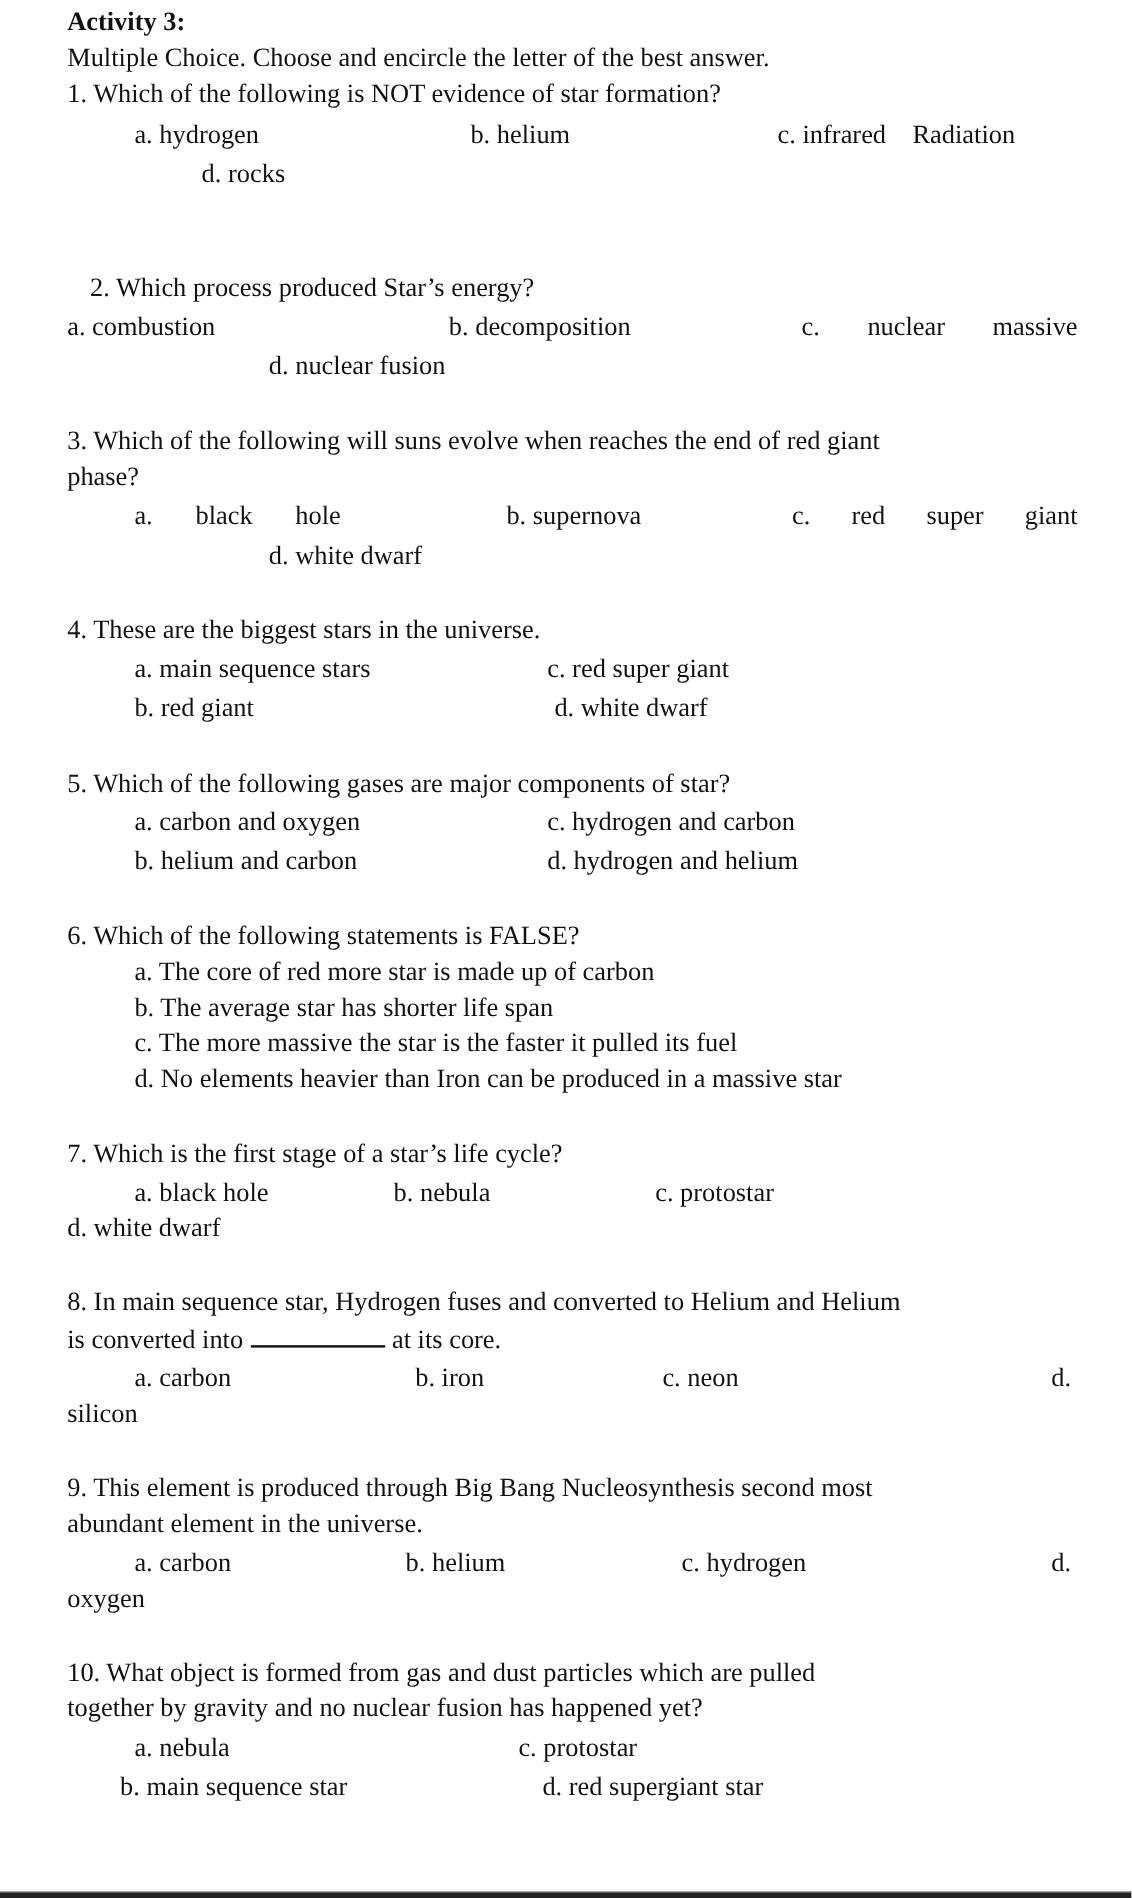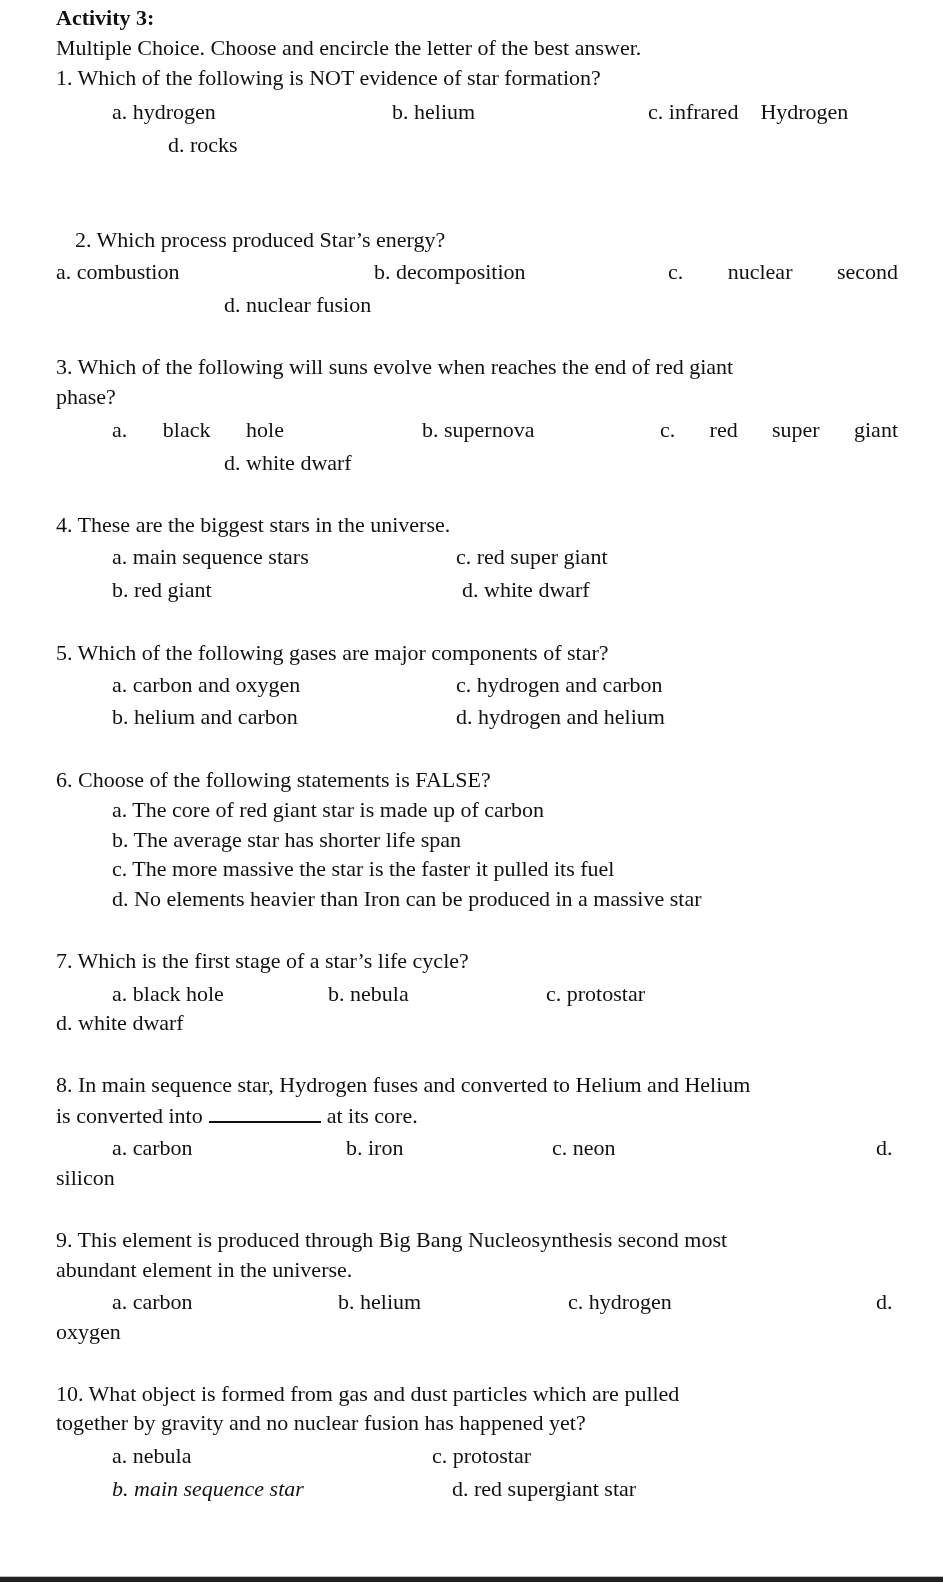--- a/index.html
+++ b/index.html
@@ -20,34 +20,34 @@
 <div class="line title" style="left:56px;top:4px;">Activity 3:</div>
 <div class="line" style="left:56px;top:34px;">Multiple Choice. Choose and encircle the letter of the best answer.</div>
 
 <div class="line" style="left:56px;top:64px;">
   <span>1.</span>
   <span>Which of the following is NOT evidence of star formation?</span>
 </div>
 <div class="line" style="left:112px;top:98px;">a.  hydrogen</div>
 <div class="line" style="left:392px;top:98px;">b.  helium</div>
 <div class="line" style="left:648px;top:98px;">
-  <span>c.  infrared</span><span style="display:inline-block;width:22px"></span><span>Hydrogen</span>
+  <span>c.  infrared</span><span style="display:inline-block;width:22px"></span><span>Radiation</span>
 </div>
 <div class="line" style="left:168px;top:131px;">d. rocks</div>
 
 <div class="line" style="left:56px;top:226px;margin-left:19px;">
   <span>2.</span>
   <span>Which process produced Star’s energy?</span>
 </div>
 <div class="line" style="left:56px;top:258px;">a.   combustion</div>
 <div class="line" style="left:374px;top:258px;">b.   decomposition</div>
 <div class="line just" style="left:668px;width:230px;top:258px;">
   <span>c.</span>
   <span>nuclear</span>
-  <span>second</span>
+  <span>massive</span>
 </div>
 <div class="line" style="left:224px;top:291px;">d. nuclear fusion</div>
 
 <div class="line just" style="left:56px;width:842px;top:353px;">
   <span><span>3.</span> <span>Which of the following will suns evolve when reaches the end of red giant</span></span>
 </div>
 <div class="line" style="left:56px;top:383px;">phase?</div>
 <div class="line just" style="left:112px;width:172px;top:416px;">
   <span>a.</span>
   <span>black</span>
@@ -75,23 +75,23 @@
   <span>5.</span>
   <span>Which of the following gases are major components of star?</span>
 </div>
 <div class="line" style="left:112px;top:671px;">a. carbon and oxygen</div>
 <div class="line" style="left:456px;top:671px;">c. hydrogen and carbon</div>
 <div class="line" style="left:112px;top:703px;">b. helium and carbon</div>
 <div class="line" style="left:456px;top:703px;">d. hydrogen and helium</div>
 
 <div class="line" style="left:56px;top:766px;">
   <span>6.</span>
-  <span>Choose of the following statements is FALSE?</span>
+  <span>Which of the following statements is FALSE?</span>
 </div>
-<div class="line" style="left:112px;top:796px;">a. The core of red giant star is made up of carbon</div>
+<div class="line" style="left:112px;top:796px;">a. The core of red more star is made up of carbon</div>
 <div class="line" style="left:112px;top:826px;">b. The average star has shorter life span</div>
 <div class="line" style="left:112px;top:855px;">c. The more massive the star is the faster it pulled its fuel</div>
 <div class="line" style="left:112px;top:885px;">d. No elements heavier than Iron can be produced in a massive star</div>
 
 <div class="line" style="left:56px;top:947px;">
   <span>7.</span>
   <span>Which is the first stage of a star’s life cycle?</span>
 </div>
 <div class="line" style="left:112px;top:980px;">a. black hole</div>
 <div class="line" style="left:328px;top:980px;">b. nebula</div>
@@ -119,16 +119,16 @@
 <div class="line" style="left:568px;top:1288px;">c.  hydrogen</div>
 <div class="line" style="left:876px;top:1288px;">d.</div>
 <div class="line" style="left:56px;top:1318px;">oxygen</div>
 
 <div class="line just" style="left:56px;width:842px;top:1380px;">
   <span><span>10.</span> <span>What object is formed from gas and dust particles which are pulled</span></span>
 </div>
 <div class="line" style="left:56px;top:1409px;">together by gravity and no nuclear fusion has happened yet?</div>
 <div class="line" style="left:112px;top:1442px;">a. nebula</div>
 <div class="line" style="left:432px;top:1442px;">c. protostar</div>
-<div class="line" style="left:112px;top:1475px;font-style:italic;">b. main sequence star</div>
+<div class="line" style="left:100px;top:1475px;">b. main sequence star</div>
 <div class="line" style="left:452px;top:1475px;">d. red supergiant star</div>
 
 <div class="bottom-bar"></div>
 
 </body></html>

